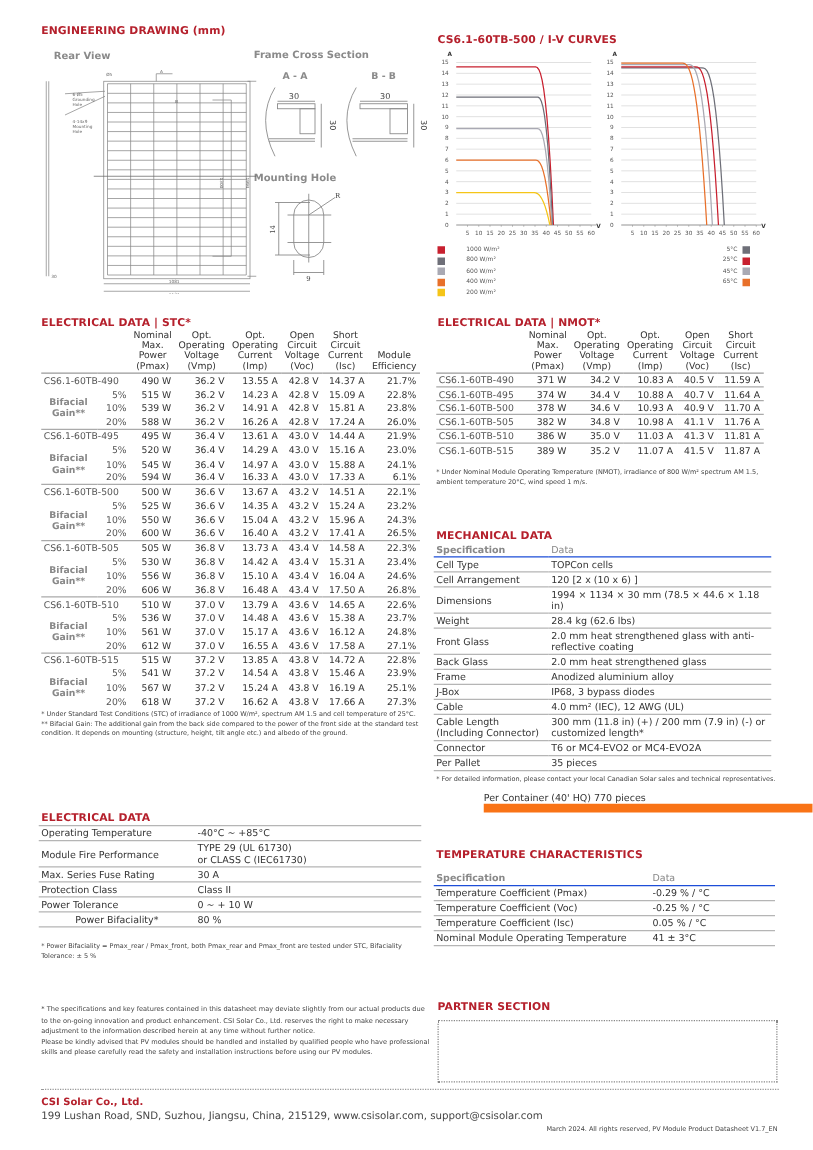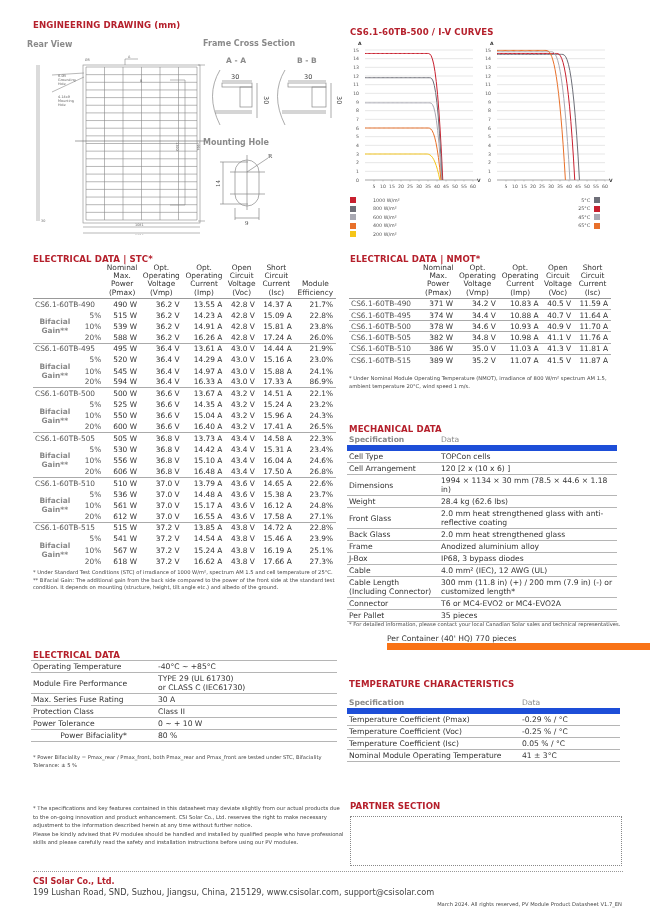--- a/index.html
+++ b/index.html
@@ -11,32 +11,32 @@
   .stc { font-size: 7.4px; color: #333; }
   .stc th { font-weight: normal; line-height: 8.2px; text-align: center; border-bottom: 1px solid #999; padding: 0 1px 1px 1px; vertical-align: bottom; }
   .stc td { height: 11.2px; text-align: right; padding: 0 3px 0 2px; white-space: nowrap; }
   .stc tr.model td { border-top: 1px solid #aaa; }
   .stc td.mname { text-align: left; color: #555; }
   .stc td.bif { text-align: center; color: #888; font-weight: bold; line-height: 9px; }
   .stc td.pct { color: #555; text-align: right; }
   .note { font-size: 5.2px; color: #444; line-height: 7.6px; }
   .spec { font-size: 7.6px; color: #333; width: 100%; }
   .spec td { border-bottom: 1px solid #b5b5b5; padding: 1px 2px; line-height: 9px; vertical-align: middle; }
-  .spec th { text-align: left; font-weight: bold; color: #888; padding: 0 2px; font-size: 7.6px; border-bottom: 6px solid #1d4ed8; line-height: 11px; }
+  .spec th { text-align: left; font-weight: bold; color: #888; padding: 0 2px; font-size: 7.6px; border-bottom: 1px solid #1d4ed8; line-height: 11px; }
   .spec th.dh { font-weight: normal; }
   .legend-item { display: flex; align-items: center; font-size: 4.8px; color: #555; height: 8.5px; }
   .sw { width: 6px; height: 6px; display: inline-block; }
   .partner-box { border: 1px dotted #888; }
   .footer-line { border-top: 1px dotted #999; }
 </style>
 </head>
 <body>
 
 <div class="abs h-red" style="left:33px;top:20px;">ENGINEERING DRAWING (mm)</div>
-<div class="abs h-gray" style="left:27px;top:40px;">Rear View</div>
+<div class="abs h-gray" style="left:43px;top:40px;">Rear View</div>
 <div class="abs h-gray" style="left:203px;top:39px;">Frame Cross Section</div>
 <div class="abs h-gray" style="left:226px;top:56px;font-weight:bold;font-size:7.5px;">A - A</div>
 <div class="abs h-gray" style="left:297px;top:56px;font-weight:bold;font-size:7.5px;">B - B</div>
 <div class="abs h-gray" style="left:203px;top:138px;">Mounting Hole</div>
 
 <svg class="abs" style="left:30px;top:55px;" width="175" height="180">
   <g stroke="#888" fill="none" stroke-width="0.6">
     <line x1="7" y1="10" x2="7" y2="166"></line>
     <line x1="9" y1="10" x2="9" y2="166"></line>
     <rect x="53" y="10" width="117" height="158"></rect>
@@ -400,21 +400,21 @@
         <td>15.88 A</td>
         <td>24.1%</td>
       </tr>
       <tr>
         <td class="pct">20%</td>
         <td>594 W</td>
         <td>36.4 V</td>
         <td>16.33 A</td>
         <td>43.0 V</td>
         <td>17.33 A</td>
-        <td>86.9%</td>
+        <td>6.1%</td>
       </tr>
       <tr class="model">
         <td class="mname" colspan="2">CS6.1-60TB-500</td>
         <td>500 W</td>
         <td>36.6 V</td>
         <td>13.67 A</td>
         <td>43.2 V</td>
         <td>14.51 A</td>
         <td>22.1%</td>
       </tr>

